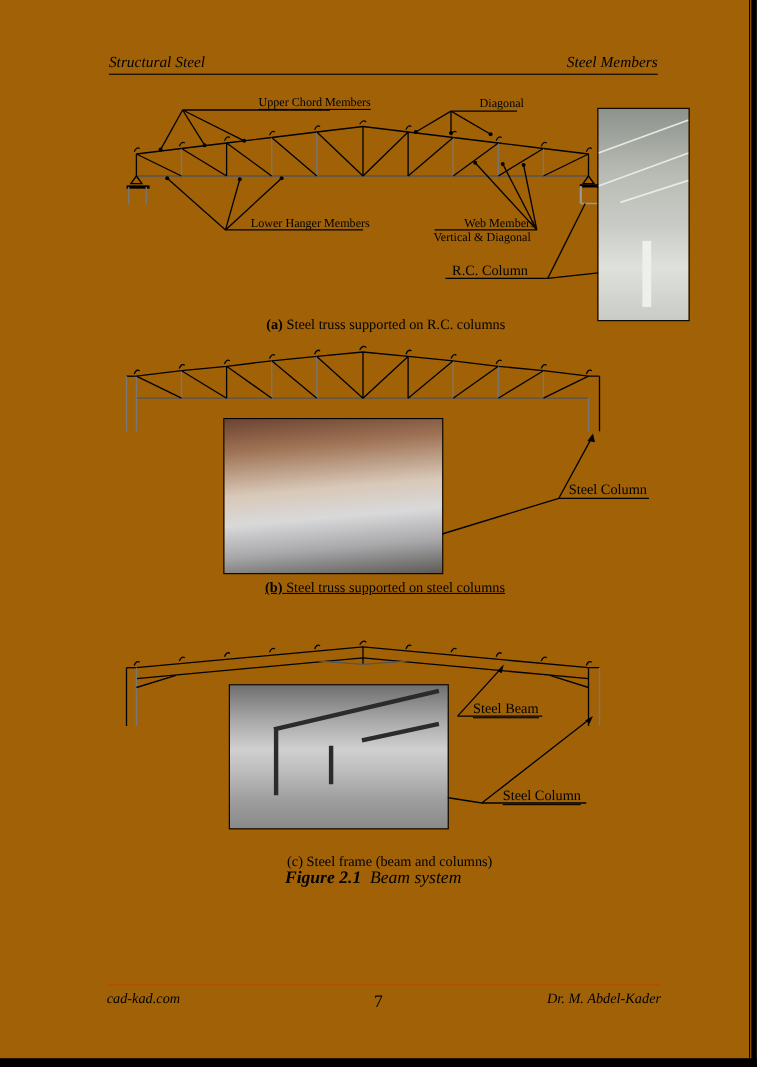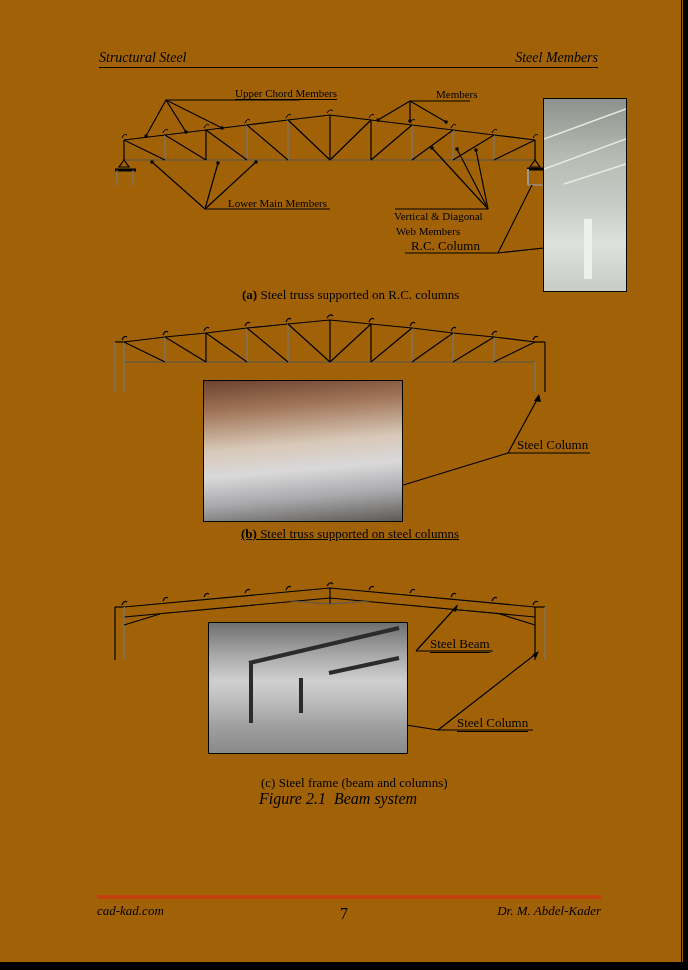--- a/index.html
+++ b/index.html
@@ -4,31 +4,31 @@
 <style>
   html,body{margin:0;padding:0;background:#fff;}
   body{width:688px;height:970px;position:relative;overflow:hidden;font-family:"Liberation Serif","DejaVu Serif",serif;color:#000;}
   .page{position:absolute;left:0;top:0;width:688px;height:970px;background:#a16207;}
   .edge-thin{position:absolute;left:681px;top:0;width:1px;height:962px;background:#000;}
   .edge-right{position:absolute;left:683px;top:0;width:5px;height:970px;background:#000;}
   .edge-bottom{position:absolute;left:0;top:962px;width:688px;height:8px;background:#000;}
   .hdr{position:absolute;left:99px;top:50px;width:499px;height:17px;border-bottom:1px solid #000;font-style:italic;font-size:14px;}
   .hdr .l{position:absolute;left:0;top:0;}
   .hdr .r{position:absolute;right:0;top:0;}
-  .ftr{position:absolute;left:97px;top:895px;width:504px;border-top:4px solid #c2410c;font-size:13px;}
+  .ftr{position:absolute;left:97px;top:895px;width:504px;border-top:1px solid #c2410c;font-size:13px;}
   .ftr .l{position:absolute;left:0;top:4px;font-style:italic;}
   .ftr .c{position:absolute;left:243px;top:6px;font-size:16px;}
   .ftr .r{position:absolute;right:0;top:4px;font-style:italic;}
   svg.fig{position:absolute;left:0;top:0;}
   .lbl{position:absolute;font-size:11px;white-space:nowrap;}
   .lbl2{position:absolute;font-size:13px;white-space:nowrap;}
   .cap{position:absolute;font-size:13px;white-space:nowrap;}
   .cap b{font-weight:bold;}
   .figtitle{position:absolute;left:259px;top:790px;font-size:16px;font-style:italic;white-space:nowrap;}
-  .figtitle b{font-weight:normal;}
+  .figtitle b{font-weight:bold;}
   .photo{position:absolute;border:1px solid #000;overflow:hidden;}
   .u{border-bottom:1px solid #000;}
 </style>
 </head>
 <body>
 
 <div class="page">
 
   <div class="hdr">
     <span class="l">Structural Steel</span>
@@ -203,23 +203,23 @@
       <line x1="438" y1="730" x2="253" y2="701"></line>
     </g>
     <g fill="#000">
         <polygon points="458,604 452,610 456,612"></polygon>
         <polygon points="539,651 532,655 536,658"></polygon>
         <polygon points="251,701 258,698 258,704"></polygon>
       </g>
   </svg>
 
   <span class="lbl u" style="left:195px;top:87px;margin-left:40px;">Upper Chord Members</span>
-  <span class="lbl" style="left:436px;top:88px;">Members</span>
-  <span class="lbl" style="left:228px;top:197px;">Lower Main Members</span>
-  <span class="lbl" style="left:396px;top:197px;margin-top:28px;">Web Members</span>
+  <span class="lbl" style="left:436px;top:88px;">Diagonal</span>
+  <span class="lbl" style="left:228px;top:197px;">Lower Hanger Members</span>
+  <span class="lbl" style="left:422px;top:197px;">Web Members</span>
   <span class="lbl" style="left:394px;top:210px;text-align:center;">Vertical &amp; Diagonal</span>
   <span class="lbl2" style="left:411px;top:238px;text-align:right;">R.C. Column</span>
 
   <div class="photo" style="left:543px;top:98px;width:82px;height:192px;background:linear-gradient(180deg,#8d928c 0%,#b8bbb4 30%,#c9ccc6 55%,#dfe1dc 75%,#c8cbc6 100%);">
     <svg width="82" height="192">
         <g stroke="#e8eae3" stroke-width="1.5" fill="none">
           <line x1="0" y1="40" x2="82" y2="10"></line>
           <line x1="0" y1="70" x2="82" y2="40"></line>
           <line x1="20" y1="85" x2="82" y2="65"></line>
         </g>

